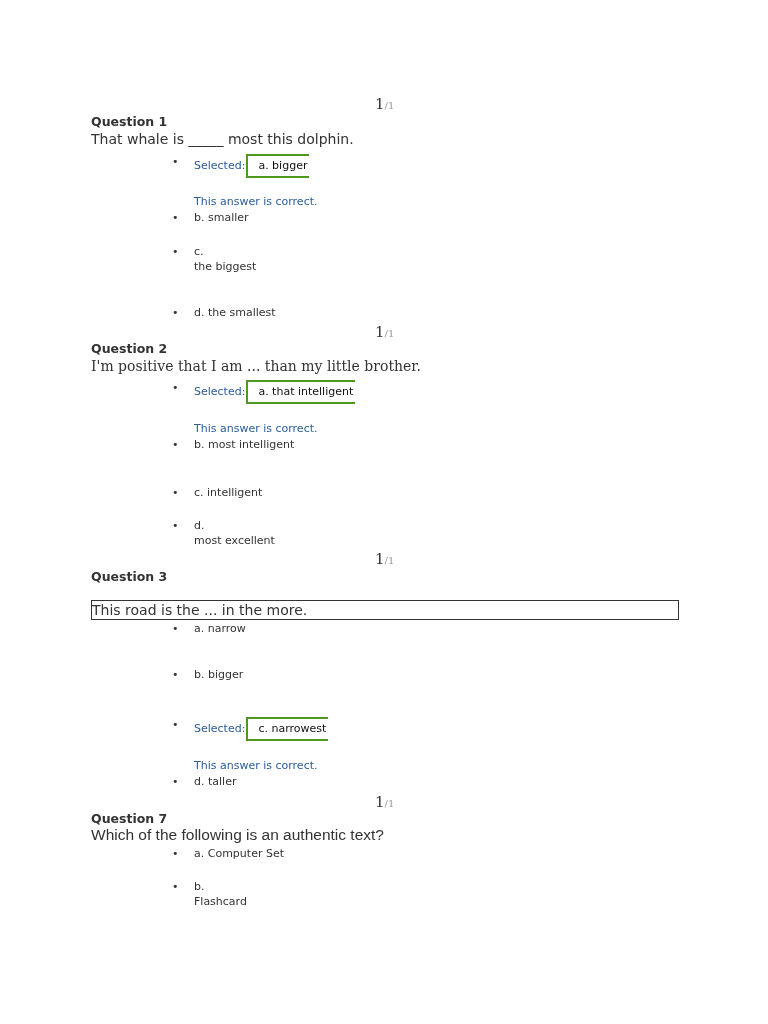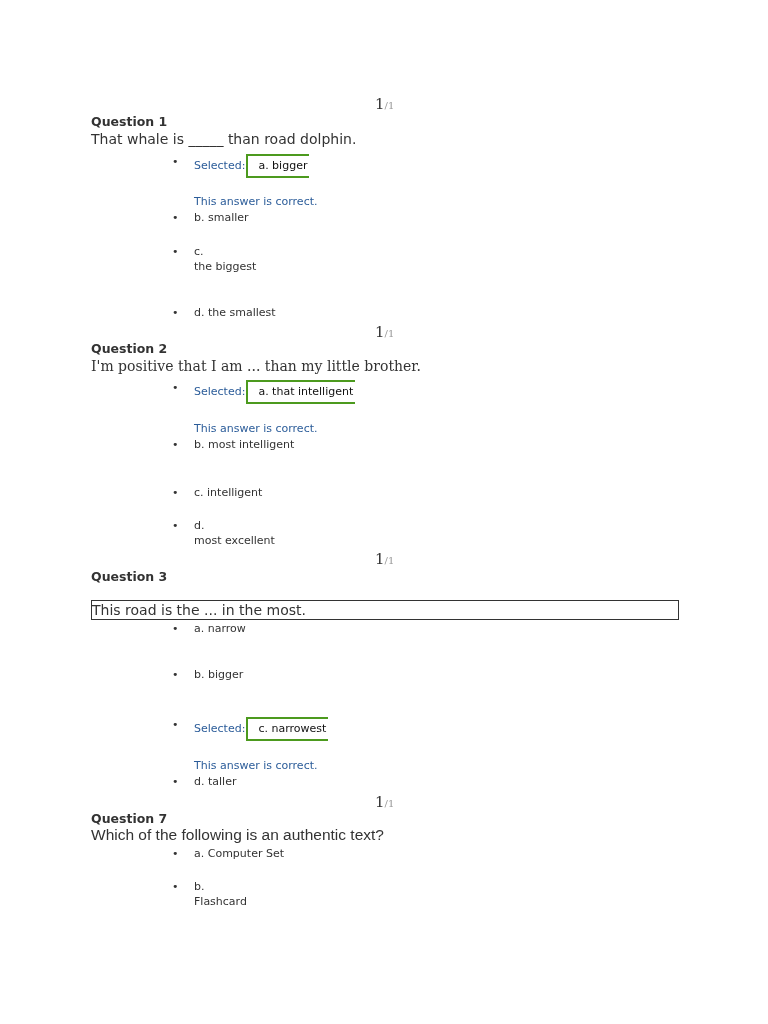--- a/index.html
+++ b/index.html
@@ -22,21 +22,21 @@
   .sel-box { display: inline-block; border-left: 2px solid #4c9a1e; border-top: 2px solid #4c9a1e;
              border-bottom: 2px solid #4c9a1e; padding: 2px 2px 3px 10px; color: #111; margin-left: 1px; }
   .feedback { position: absolute; left: 194px; font-size: 11px; color: #2b5c99; white-space: nowrap; }
 </style>
 </head>
 <body>
 
 <div>
   <div class="score" style="top:94px;"><span class="num">1</span><span class="den">/1</span></div>
   <div class="qlabel" style="top:114px;">Question 1</div>
-  <div class="qtext dv" style="top:131px;">That whale is _____ than road dolphin.</div>
+  <div class="qtext dv" style="top:131px;">That whale is _____ most this dolphin.</div>
 
   <div class="opt" style="top:154px;">
     <span class="bullet">•</span>
     <span class="body"><span class="selected-label">Selected:</span><span class="sel-box">a. bigger</span></span>
   </div>
   <div class="feedback" style="top:195px;">This answer is correct.</div>
   <div class="opt" style="top:210px;">
     <span class="bullet">•</span>
     <span class="body">b. smaller</span>
   </div>
@@ -76,21 +76,21 @@
     <span class="body">d.</span>
   </div>
   <div class="opt" style="top:533px;">
     <span class="body">most excellent</span>
   </div>
 </div>
 
 <div>
   <div class="score" style="top:549px;"><span class="num">1</span><span class="den">/1</span></div>
   <div class="qlabel" style="top:569px;">Question 3</div>
-  <div class="qtext dv boxed" style="top:600px;">This road is the ... in the most.</div>
+  <div class="qtext dv boxed" style="top:600px;">This road is the ... in the more.</div>
 
   <div class="opt" style="top:621px;">
     <span class="bullet">•</span>
     <span class="body">a. narrow</span>
   </div>
   <div class="opt" style="top:667px;">
     <span class="bullet">•</span>
     <span class="body">b. bigger</span>
   </div>
   <div class="opt" style="top:717px;">

